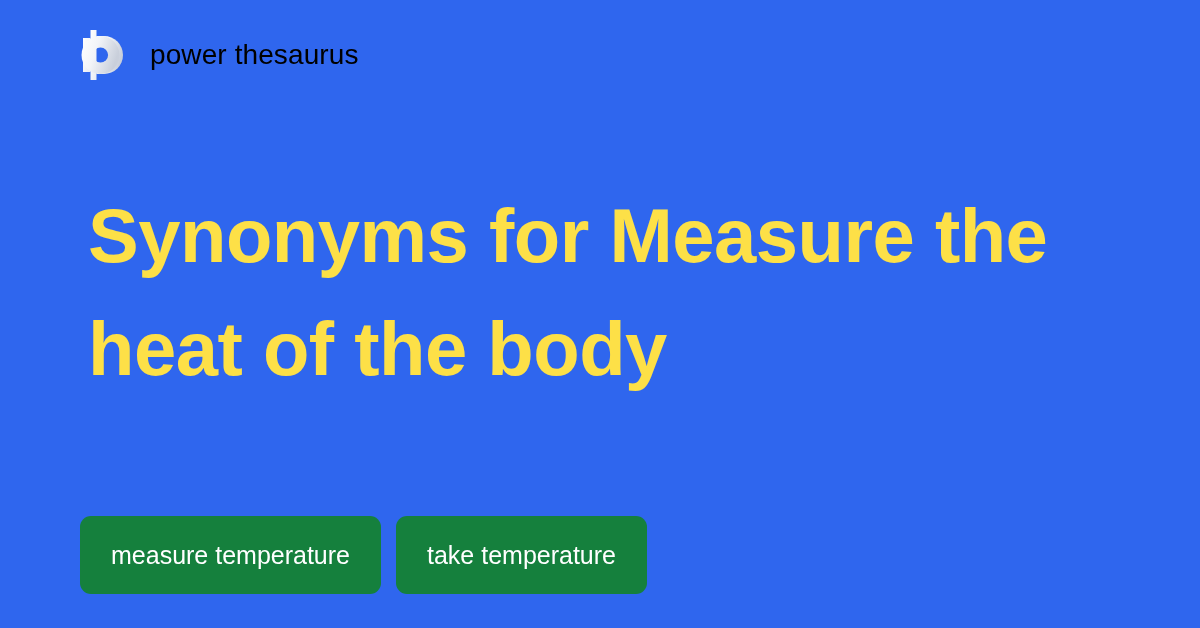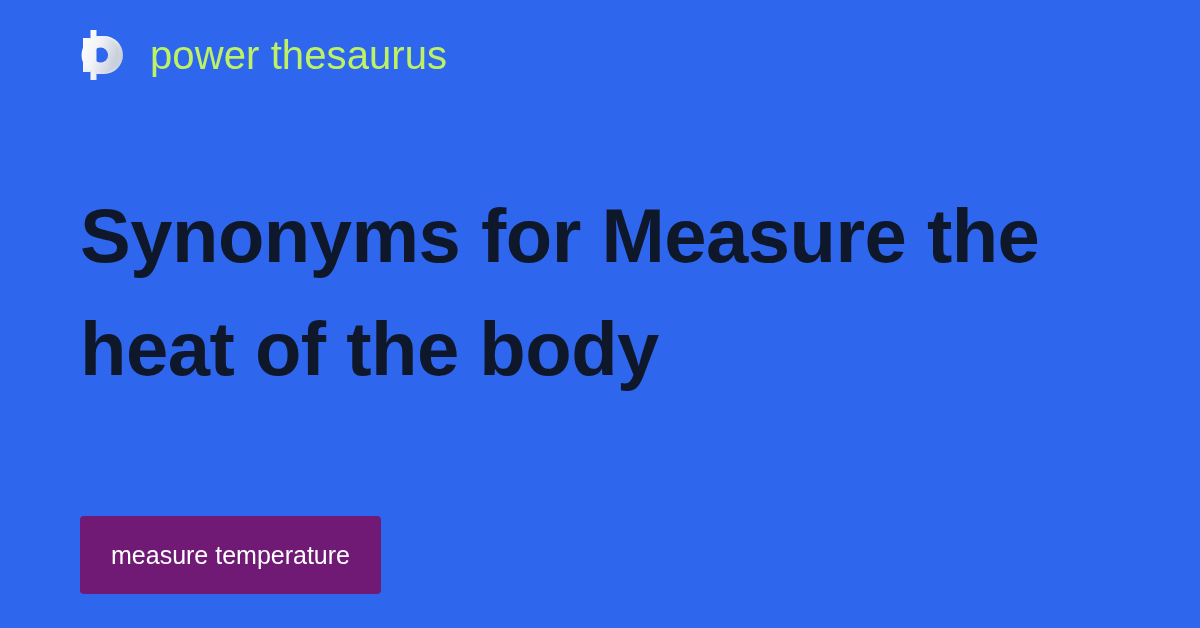--- a/index.html
+++ b/index.html
@@ -34,61 +34,61 @@
     height: 52px;
     flex: 0 0 auto;
   }
   .brand-mark {
     width: 48px;
     height: 50px;
     display: block;
     flex: 0 0 auto;
   }
   .brand-name {
-    font-size: 40px;
+    font-size: 28px;
     line-height: 1;
     font-weight: 500;
-    color: #bef264;
+    color: #000000;
     letter-spacing: 0.1px;
     white-space: nowrap;
   }
 
   
   .headline-wrap {
     flex: 1 1 auto;
     display: flex;
     align-items: center;
     margin-top: -14px;
   }
   .headline {
     font-size: 76px;
     line-height: 113px;
     font-weight: bold;
-    color: #0f172a;
+    color: #fde047;
     letter-spacing: -0.5px;
     max-width: 1045px;
-    margin: 0;
+    margin: 8px;
   }
 
   
   .chips {
     display: flex;
     flex-wrap: wrap;
     align-content: flex-start;
     gap: 17px 15px;
     width: 1040px;
     margin-bottom: 34px;
     flex: 0 0 auto;
   }
   .chip {
-    background: #701a75;
+    background: #15803d;
     color: #ffffff;
     font-size: 25px;
     line-height: 1;
-    border-radius: 4px;
+    border-radius: 11px;
     padding: 0 31px;
     height: 78px;
     display: flex;
     align-items: center;
     box-sizing: border-box;
     white-space: nowrap;
   }
 </style>
 </head>
 <body>
@@ -123,15 +123,16 @@
     </svg>
     <div class="brand-name">power thesaurus</div>
   </div>
 
   <div class="headline-wrap">
     <h1 class="headline">Synonyms for Measure the heat of the body</h1>
   </div>
 
   <div class="chips">
     <div class="chip">measure temperature</div>
+    <div class="chip">take temperature</div>
   </div>
 
 </div>
 
 </body></html>

